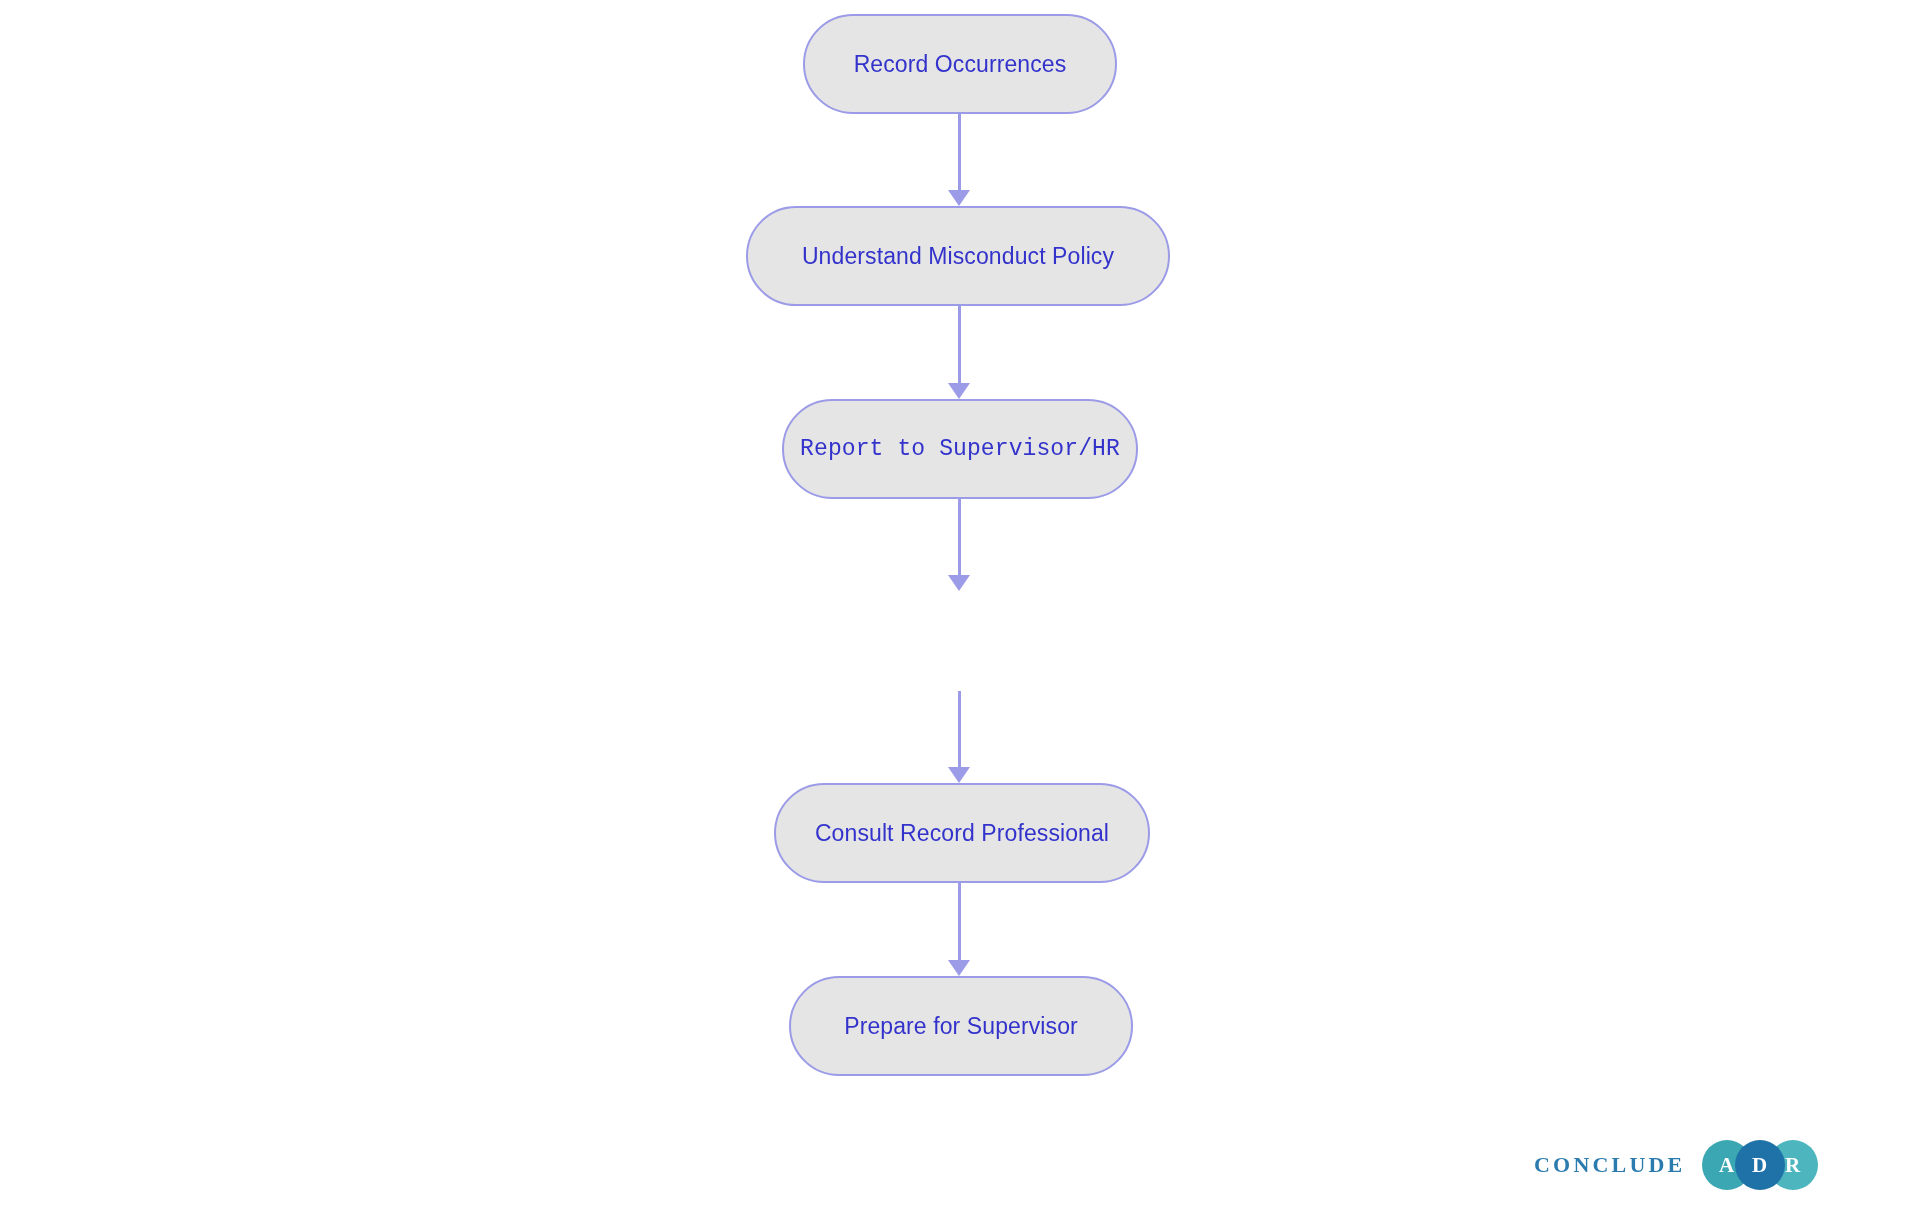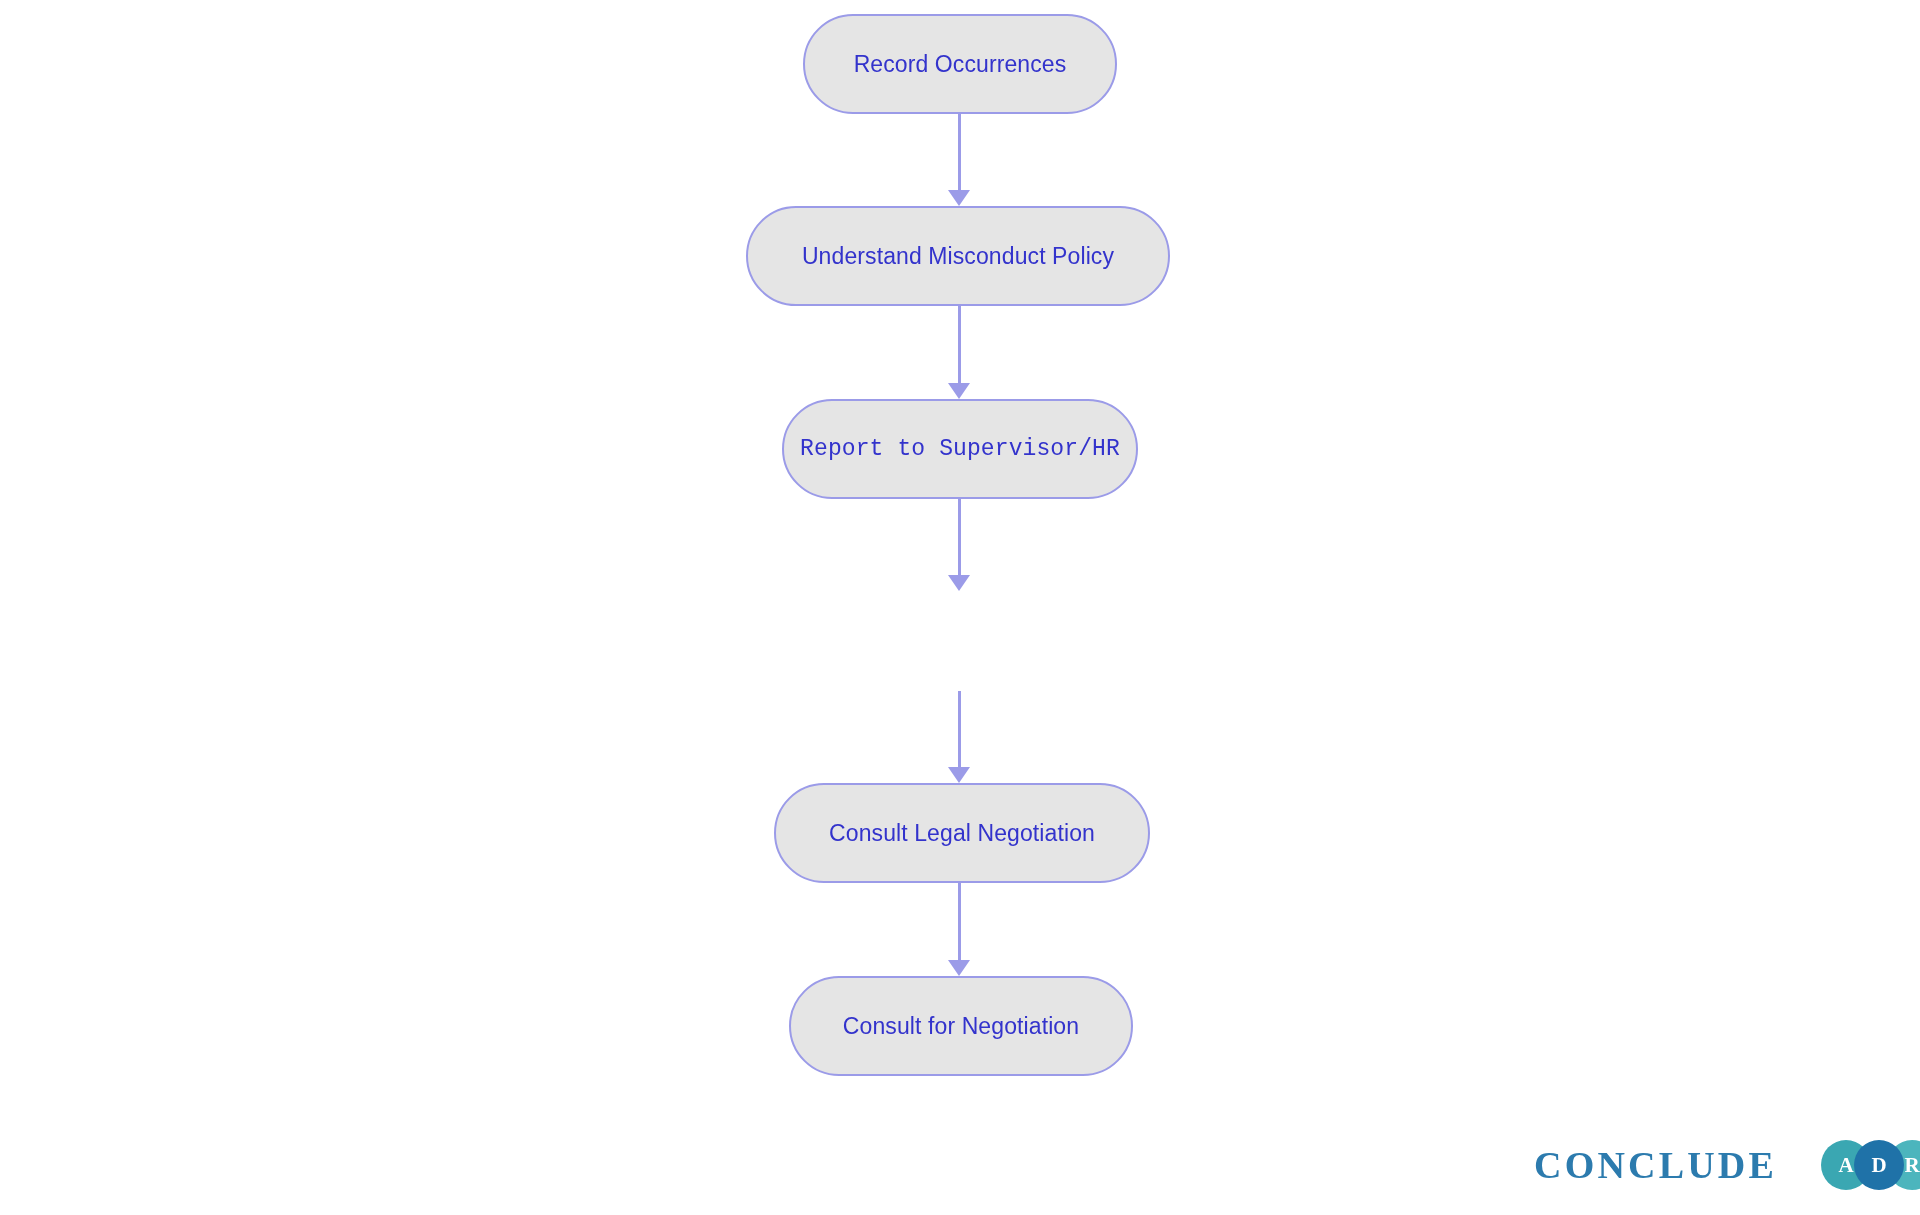--- a/index.html
+++ b/index.html
@@ -78,25 +78,25 @@
   
   .logo {
     position: absolute;
     display: flex;
     align-items: center;
     gap: 0;
   }
   .logo-wordmark {
     font-family: "Liberation Serif", "DejaVu Serif", serif;
     font-weight: 700;
-    font-size: 38px;
+    font-size: 22px;
     letter-spacing: 3.2px;
     color: #2c7bae;
     line-height: 1;
-    padding-right: 44px;
+    padding-right: 16px;
   }
   .logo-circles {
     position: relative;
     width: 120px;
     height: 50px;
   }
   .logo-circle {
     position: absolute;
     top: 0;
     width: 50px;
@@ -149,30 +149,30 @@
       <div class="head" style="top:76px;"></div>
     </div>
 
 
     <div class="connector" style="left:940px; top:691px; height:92px;">
       <div class="stem" style="height:76px;"></div>
       <div class="head" style="top:76px;"></div>
     </div>
 
     <div class="node" style="left:774px; top:783px; width:376px;">
-      <span>Consult Legal Negotiation</span>
+      <span>Consult Record Professional</span>
     </div>
 
     <div class="connector" style="left:940px; top:883px; height:93px;">
       <div class="stem" style="height:77px;"></div>
       <div class="head" style="top:77px;"></div>
     </div>
 
     <div class="node" style="left:789px; top:976px; width:344px;">
-      <span>Consult for Negotiation</span>
+      <span>Prepare for Supervisor</span>
     </div>
 
   </div>
 
   <div class="logo" style="left:1534px; top:1140px;">
     <div class="logo-wordmark">CONCLUDE</div>
     <div class="logo-circles">
       <div class="logo-circle c-a">
         <span>A</span>
       </div>

